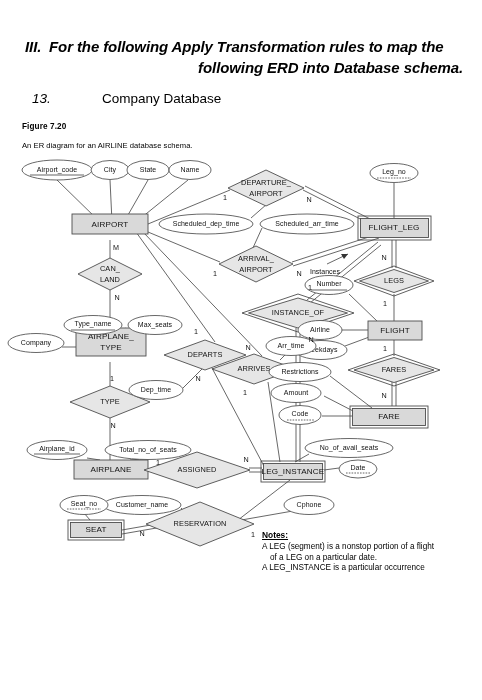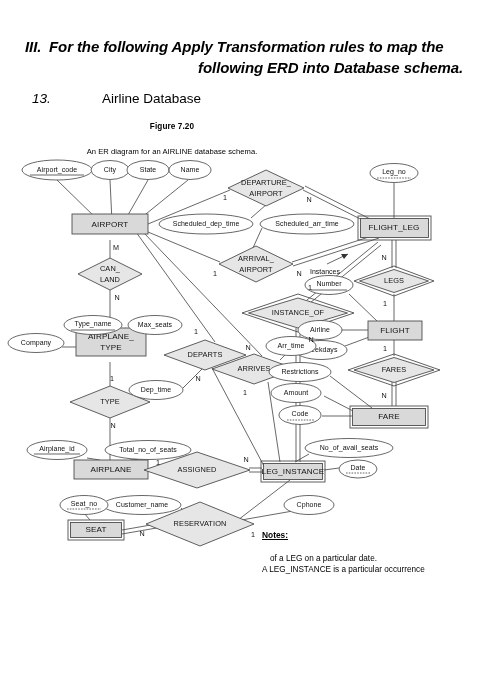--- a/index.html
+++ b/index.html
@@ -19,28 +19,28 @@
   }
   .heading .hang{display:block;padding-left:24px;text-indent:-24px;}
   .heading .hang .numeral{display:inline-block;width:24px;text-indent:0;}
 
   .qline{
     position:absolute;left:32px;top:91px;width:430px;
     font-size:13.5px;font-weight:normal;
   }
   .qnum{display:inline-block;width:70px;font-style:italic;}
 
-  .figcap{position:absolute;left:22px;top:122px;width:300px;text-align:center;}
+  .figcap{position:absolute;left:22px;top:122px;width:300px;}
   .figcap .fignum{font-size:8.2px;font-weight:bold;letter-spacing:0.1px;}
-  .figcap .figtxt{font-size:7.6px;margin-top:16px;letter-spacing:0.05px;}
+  .figcap .figtxt{font-size:7.6px;margin-top:10px;letter-spacing:0.05px;}
 
   #erd{position:absolute;left:0px;top:150px;width:482px;height:440px;}
 
   .notes{position:absolute;left:262px;top:530px;width:200px;}
-  .notes .nhead{font-size:8.4px;font-weight:bold;margin-bottom:14px;text-decoration:underline;}
+  .notes .nhead{font-size:8.4px;font-weight:bold;margin-bottom:2px;text-decoration:underline;}
   .notes .nline{font-size:8.2px;line-height:1.28;white-space:nowrap;}
   .notes .nline.indent{padding-left:8px;}
 
   .bottomband{position:absolute;left:0;top:598px;width:482px;height:102px;background:#fff;}
 
   
   svg text{font-family:"Liberation Sans", sans-serif;fill:#111;}
   .ent-txt{font-size:8.1px;text-anchor:middle;dominant-baseline:middle;letter-spacing:0.15px;}
   .rel-txt{font-size:7.4px;text-anchor:middle;dominant-baseline:middle;letter-spacing:0.1px;}
   .attr-txt{font-size:7.0px;text-anchor:middle;dominant-baseline:middle;letter-spacing:0.05px;}
@@ -65,21 +65,21 @@
   <div class="topbar"></div>
 
   <div class="heading">
     <span class="hang">
       <span class="numeral">III.</span><span>For the following Apply Transformation rules to map the</span>
     </span>
     <span style="display:block;padding-left:24px;text-align:right;">following ERD into Database schema.</span>
   </div>
 
   <div class="qline">
-    <span class="qnum">13.</span><span>Airline Database</span>
+    <span class="qnum">13.</span><span>Company Database</span>
   </div>
 
   <div class="figcap">
     <div class="fignum">Figure 7.20</div>
     <div class="figtxt">An ER diagram for an AIRLINE database schema.</div>
   </div>
 
   <svg id="erd" viewBox="0 0 482 440">
 
     <g>
@@ -436,19 +436,20 @@
     <g>
       <path class="edge" d="M 327 114 L 348 104"></path>
       <polygon class="arrowhead" points="348,104 341,104 344,109"></polygon>
       <text class="lbl-txt" x="325" y="122">Instances</text>
     </g>
 
   </svg>
 
   <div class="notes">
     <div class="nhead">Notes:</div>
+    <div class="nline">A LEG (segment) is a nonstop portion of a flight</div>
     <div class="nline indent">of a LEG on a particular date.</div>
     <div class="nline">A LEG_INSTANCE is a particular occurrence</div>
   </div>
 
   <div class="bottomband"></div>
 
 </div>
 
 </body></html>

